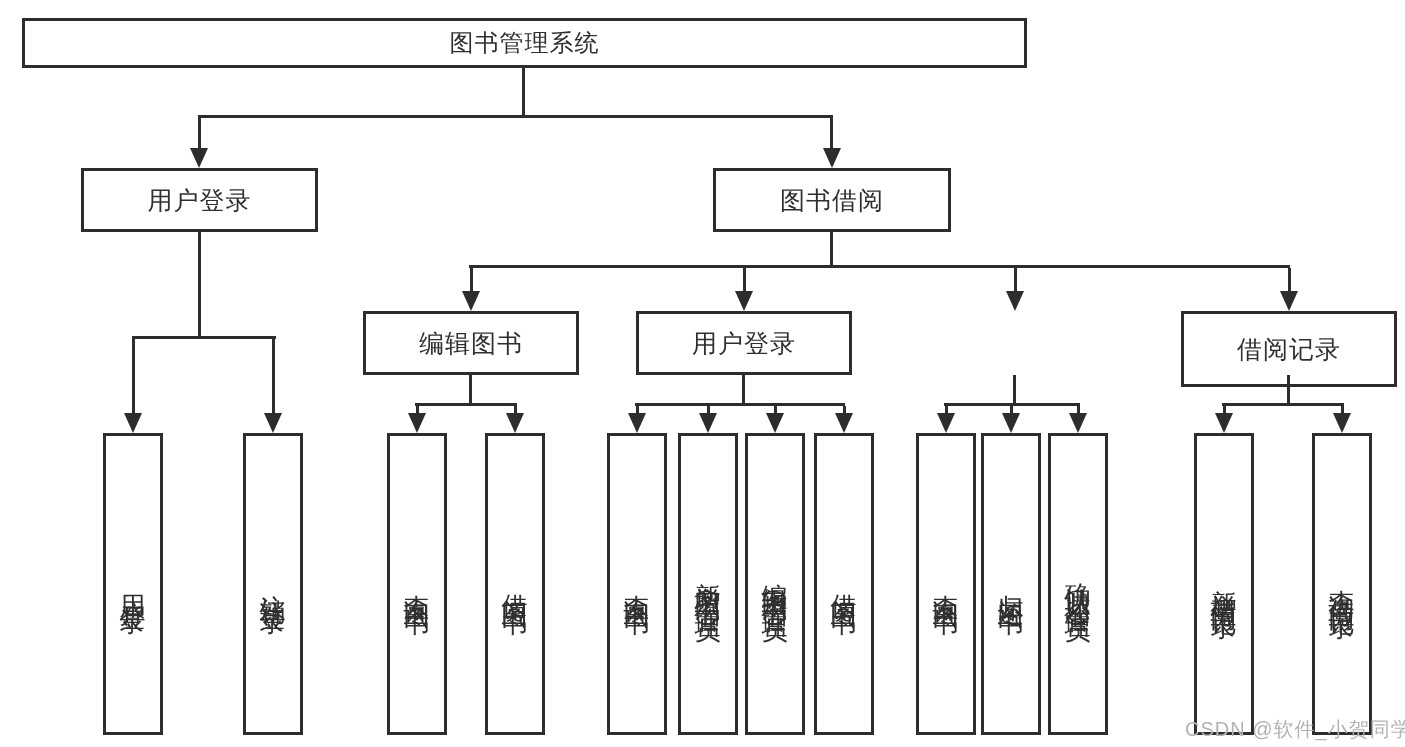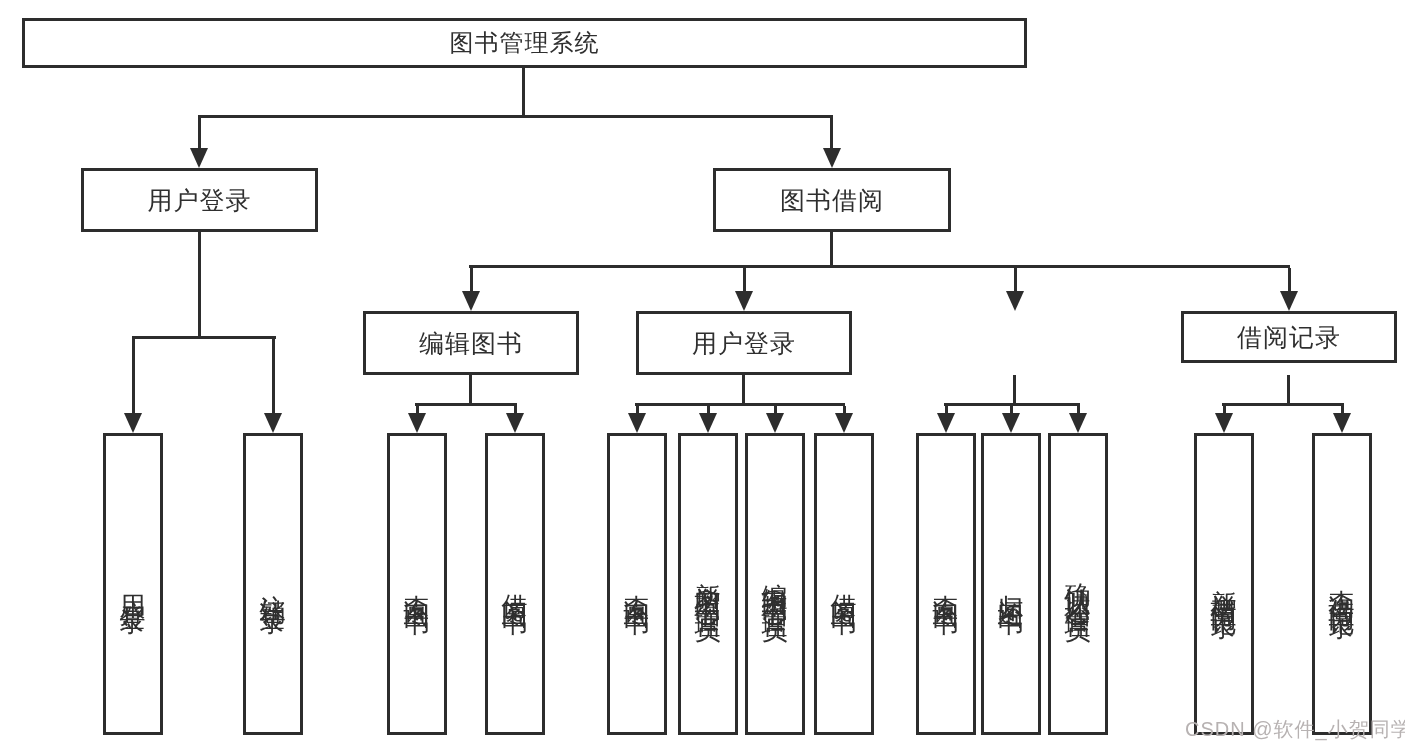--- a/index.html
+++ b/index.html
@@ -78,21 +78,21 @@
   <div class="tri" style="left:1006px;top:291px"></div>
   <div class="vline" style="left:1288px;top:268px;height:25px"></div>
   <div class="tri" style="left:1280px;top:291px"></div>
 
   <div class="box hbox" style="left:363px;top:311px;width:216px;height:64px">
     <span class="lbl">编辑图书</span>
   </div>
   <div class="box hbox" style="left:636px;top:311px;width:216px;height:64px">
     <span class="lbl">用户登录</span>
   </div>
-  <div class="box hbox" style="left:1181px;top:311px;width:216px;height:52px">
+  <div class="box hbox" style="left:1181px;top:311px;width:216px;height:76px">
     <span class="lbl">借阅记录</span>
   </div>
 
   <div class="vline" style="left:469px;top:375px;height:31px"></div>
   <div class="hline" style="left:415px;top:403px;width:102px"></div>
   <div class="vline" style="left:416px;top:406px;height:9px"></div>
   <div class="tri" style="left:408px;top:413px"></div>
   <div class="vline" style="left:514px;top:406px;height:9px"></div>
   <div class="tri" style="left:506px;top:413px"></div>
 

